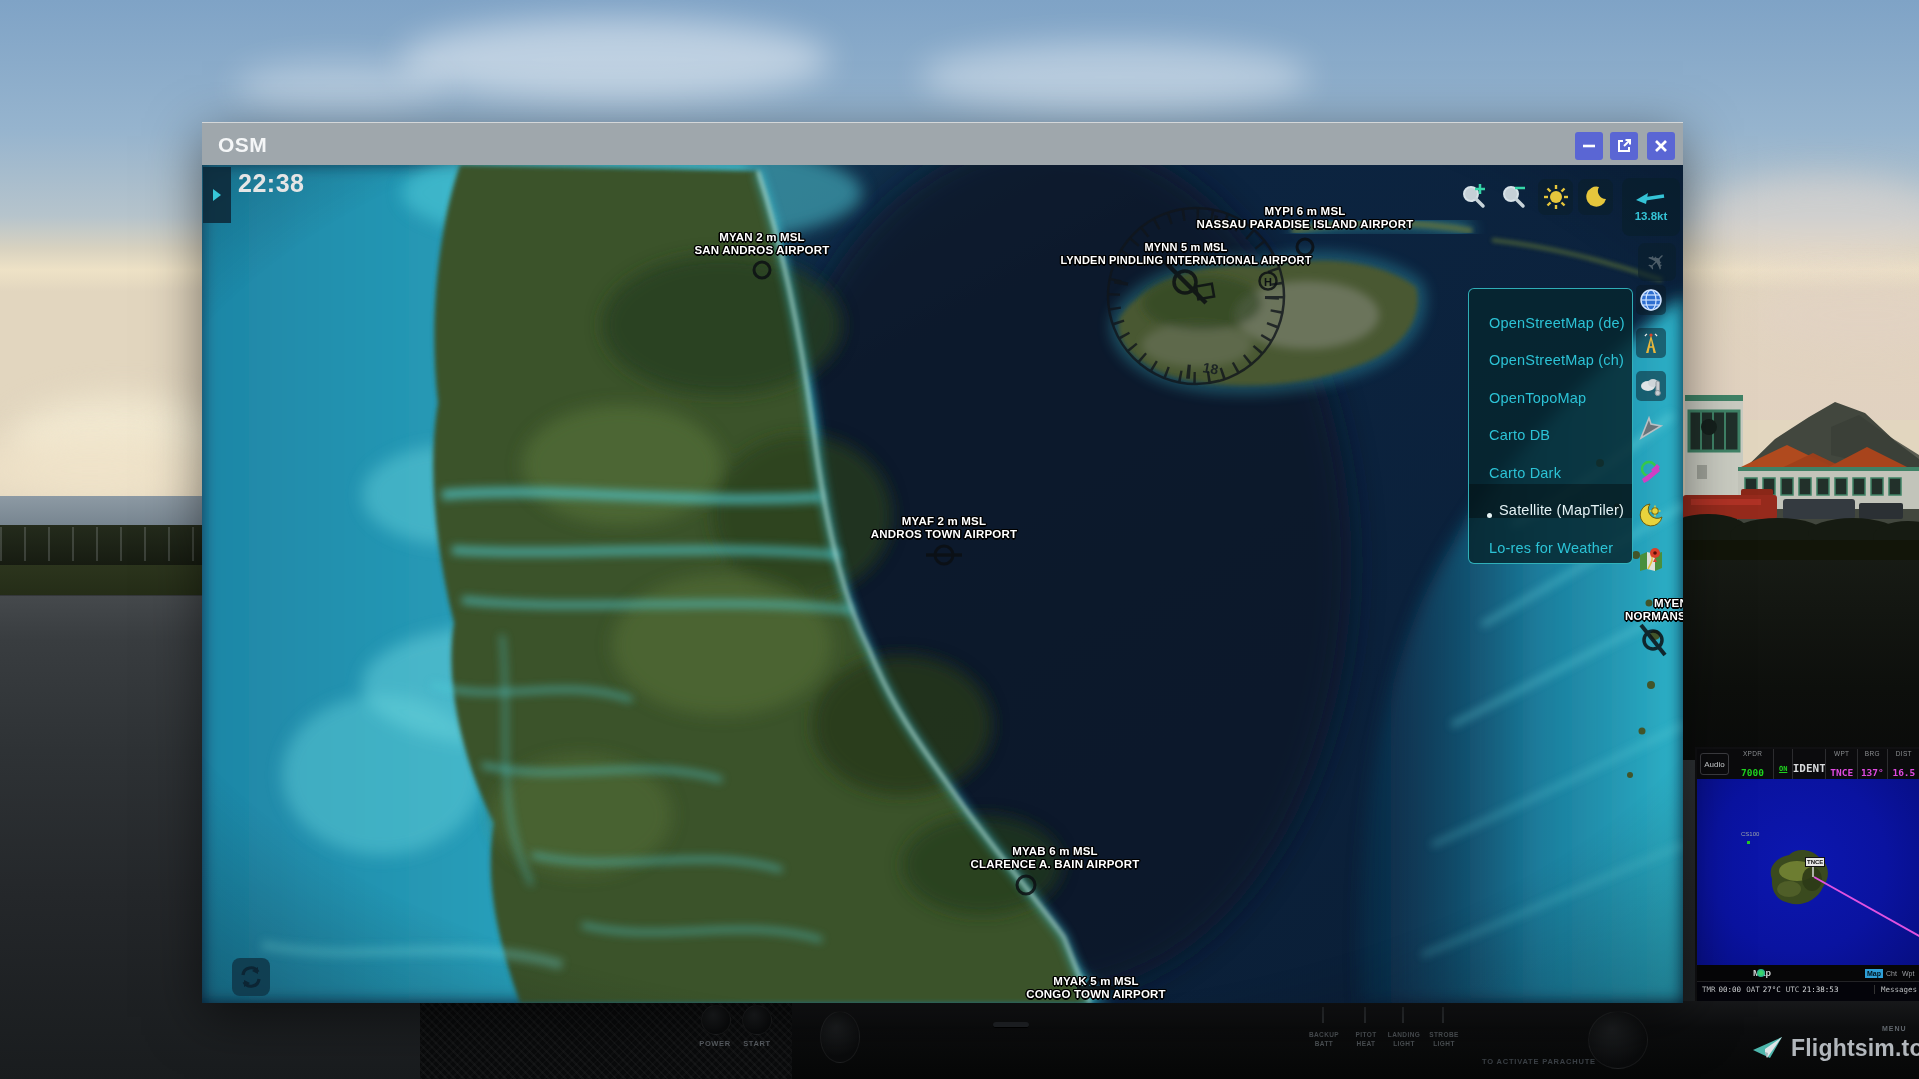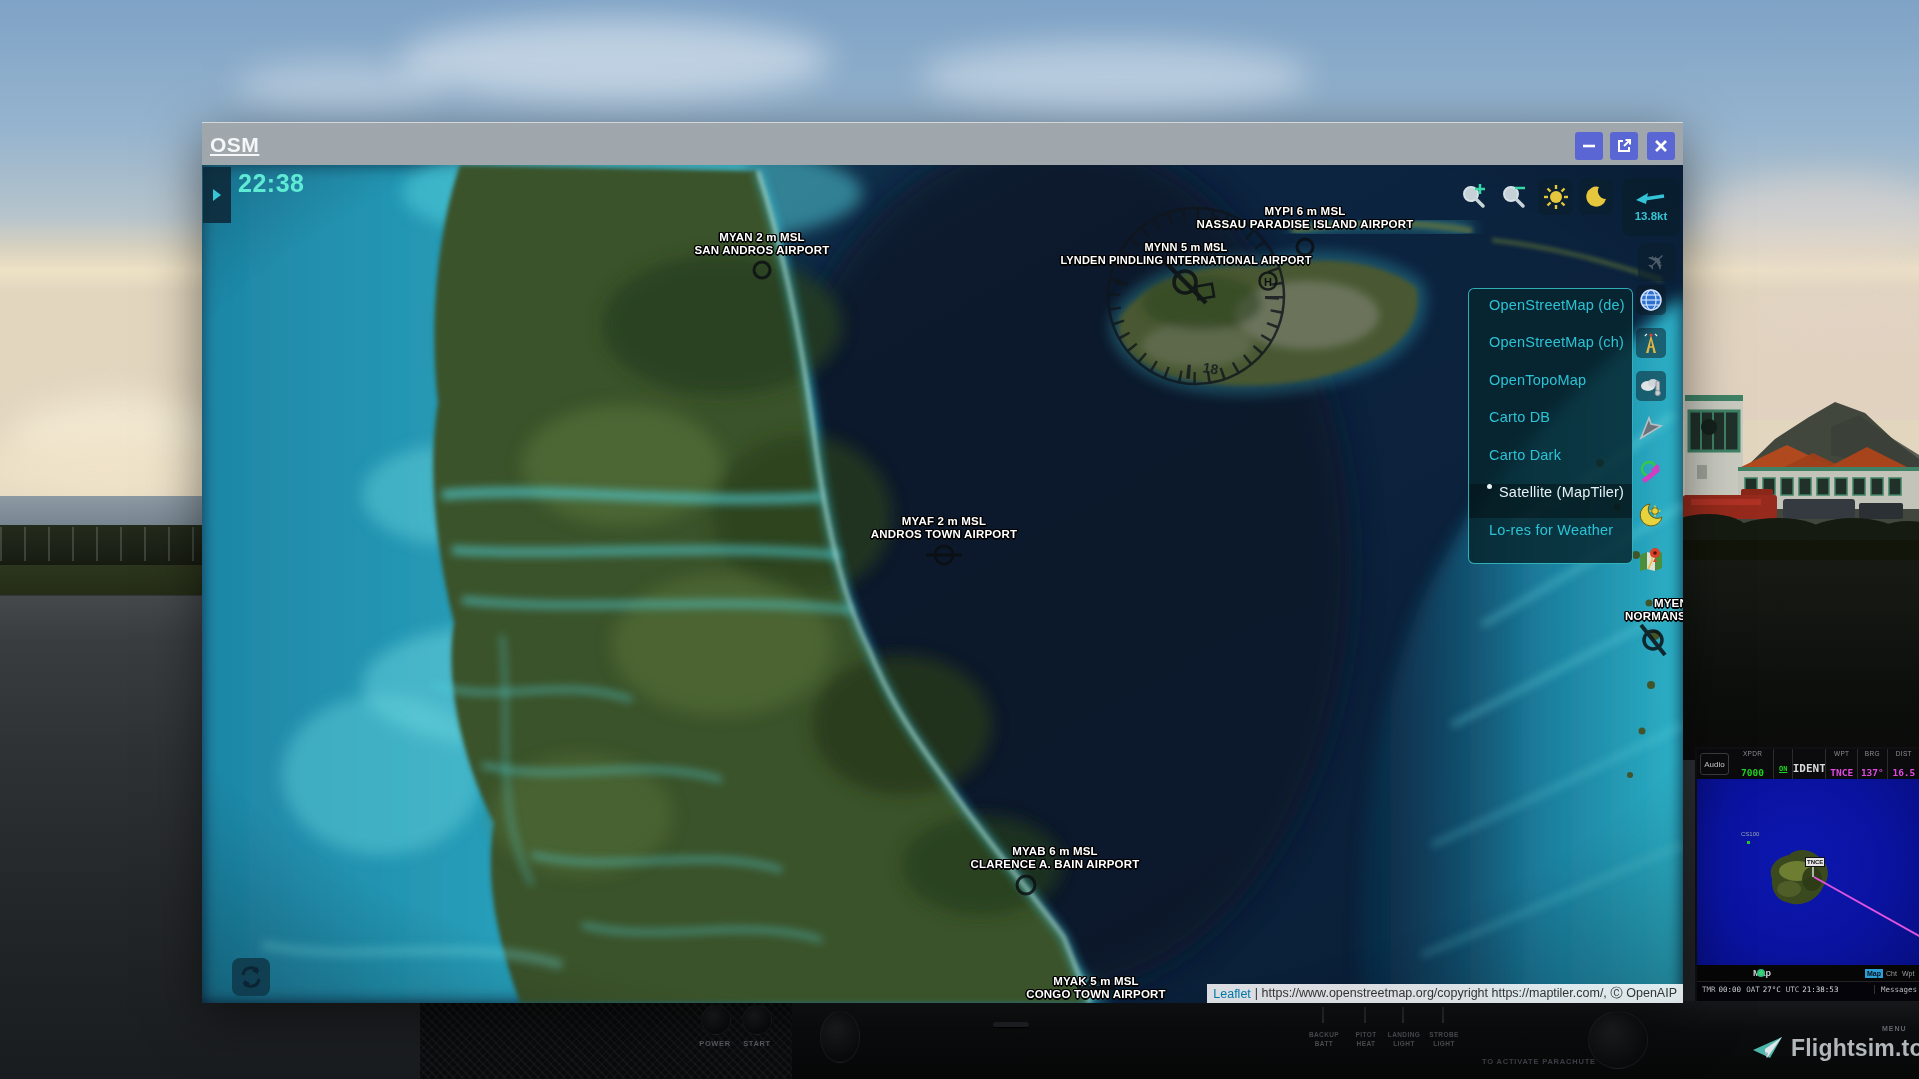--- a/index.html
+++ b/index.html
@@ -68,44 +68,44 @@
   #mfd-tabs span.active{background:#2e9fd6;color:#00131c;font-weight:bold;}
   #mfd-status{position:absolute;left:0;top:232px;width:224px;height:15px;border-top:1px solid #232326;
     display:flex;align-items:center;color:#b9bcbe;font-size:7.5px;font-family:"DejaVu Sans Mono",monospace;}
   #mfd-status .f{margin-left:5px;} #mfd-status .v{margin-left:3px;color:#d6d9db;}
   #mfd-status .msg{margin-left:auto;margin-right:4px;border-left:1px solid #333;padding-left:6px;}
 
   
   #osm{left:202px;top:122px;width:1481px;height:881px;box-shadow:0 14px 50px rgba(0,0,0,.5);}
   #titlebar{position:absolute;left:0;top:0;width:100%;height:43px;background:rgba(159,167,171,.96);
     border-top:1px solid rgba(255,255,255,.55);display:flex;align-items:center;}
-  #titlebar .t{color:#f4f6f7;font-weight:bold;font-size:21px;letter-spacing:.5px;margin-left:8px;text-decoration:underline;}
+  #titlebar .t{color:#f4f6f7;font-weight:bold;font-size:21px;letter-spacing:.5px;margin-left:16px;}
   .winbtn{position:absolute;top:10px;width:28px;height:28px;background:#5a66d4;border-radius:3px;
     display:flex;align-items:center;justify-content:center;}
   #map{position:absolute;left:0;top:43px;width:1481px;height:838px;overflow:hidden;background:#0b2136;}
   #map svg.layer{position:absolute;left:0;top:0;}
 
   .ap-label{position:absolute;transform:translateX(-50%);text-align:center;color:#fff;
     font-size:11.5px;font-weight:bold;line-height:13px;white-space:nowrap;letter-spacing:.2px;
     text-shadow:-1px -1px 0 #000,1px -1px 0 #000,-1px 1px 0 #000,1px 1px 0 #000,0 -1.5px 0 #000,0 1.5px 0 #000,-1.5px 0 0 #000,1.5px 0 0 #000;}
 
-  #clock{position:absolute;left:36px;top:4px;color:#5eead4;font-size:25px;font-weight:bold;letter-spacing:.5px;}
+  #clock{position:absolute;left:36px;top:4px;color:#e5e5e5;font-size:25px;font-weight:bold;letter-spacing:.5px;}
   #side-toggle{position:absolute;left:1px;top:2px;width:28px;height:56px;background:rgba(12,40,56,.88);
     display:flex;align-items:center;justify-content:center;}
   .ctrl-tile{position:absolute;background:rgba(9,30,44,.62);border-radius:7px;display:flex;
     align-items:center;justify-content:center;}
   #windbox{position:absolute;left:1420px;top:13px;width:58px;height:58px;border-radius:8px;
     background:rgba(9,30,44,.72);display:flex;flex-direction:column;align-items:center;justify-content:center;gap:4px;}
   #windbox .ws{color:#35c3d6;font-size:11.5px;font-weight:bold;}
   #plane-btn span{font-family:"DejaVu Sans",sans-serif;font-size:24px;color:#4e5e69;transform:rotate(-45deg);}
 
   #layer-menu{position:absolute;left:1266px;top:123px;width:165px;height:276px;
     background:rgba(6,38,46,.84);border:1px solid rgba(61,219,228,.75);border-radius:6px;
     display:flex;flex-direction:column;justify-content:space-evenly;padding:4px 0;box-sizing:border-box;}
-  .menu-item{height:34px;display:flex;align-items:flex-start;padding-left:20px;color:#2cc3d6;
+  .menu-item{height:34px;display:flex;align-items:flex-end;padding-left:20px;color:#2cc3d6;
     font-size:14.5px;letter-spacing:.2px;position:relative;}
   .menu-item.selected{background:rgba(4,10,14,.45);color:#e4f2f5;padding-left:18px;}
   .menu-item .bullet{width:5px;height:5px;border-radius:50%;background:#e8f4f6;margin-right:7px;}
 
   #icon-col{position:absolute;left:1434px;top:120px;display:flex;flex-direction:column;gap:13px;}
   .icon-tile{width:30px;height:30px;border-radius:5px;background:rgba(10,26,36,.5);
     display:flex;align-items:center;justify-content:center;}
 
   #refresh-btn{position:absolute;left:30px;top:793px;width:38px;height:38px;border-radius:8px;
     background:rgba(16,58,76,.9);display:flex;align-items:center;justify-content:center;}
@@ -627,18 +627,14 @@
 
     <div id="refresh-btn">
       <svg width="24" height="24" viewBox="0 0 24 24">
         <path d="M4,10 A8,8 0 0,1 19,7" fill="none" stroke="#0c2534" stroke-width="3.2"></path>
         <polygon points="19,2 19,9 13,6" fill="#0c2534"></polygon>
         <path d="M20,14 A8,8 0 0,1 5,17" fill="none" stroke="#0c2534" stroke-width="3.2"></path>
         <polygon points="5,22 5,15 11,18" fill="#0c2534"></polygon>
       </svg>
     </div>
 
-    <div id="attrib">
-      <span class="lf">Leaflet</span>
-      <span class="rest">| https://www.openstreetmap.org/copyright https://maptiler.com/, Ⓒ OpenAIP</span>
-    </div>
   </div>
 </div>
 
 </body></html>

